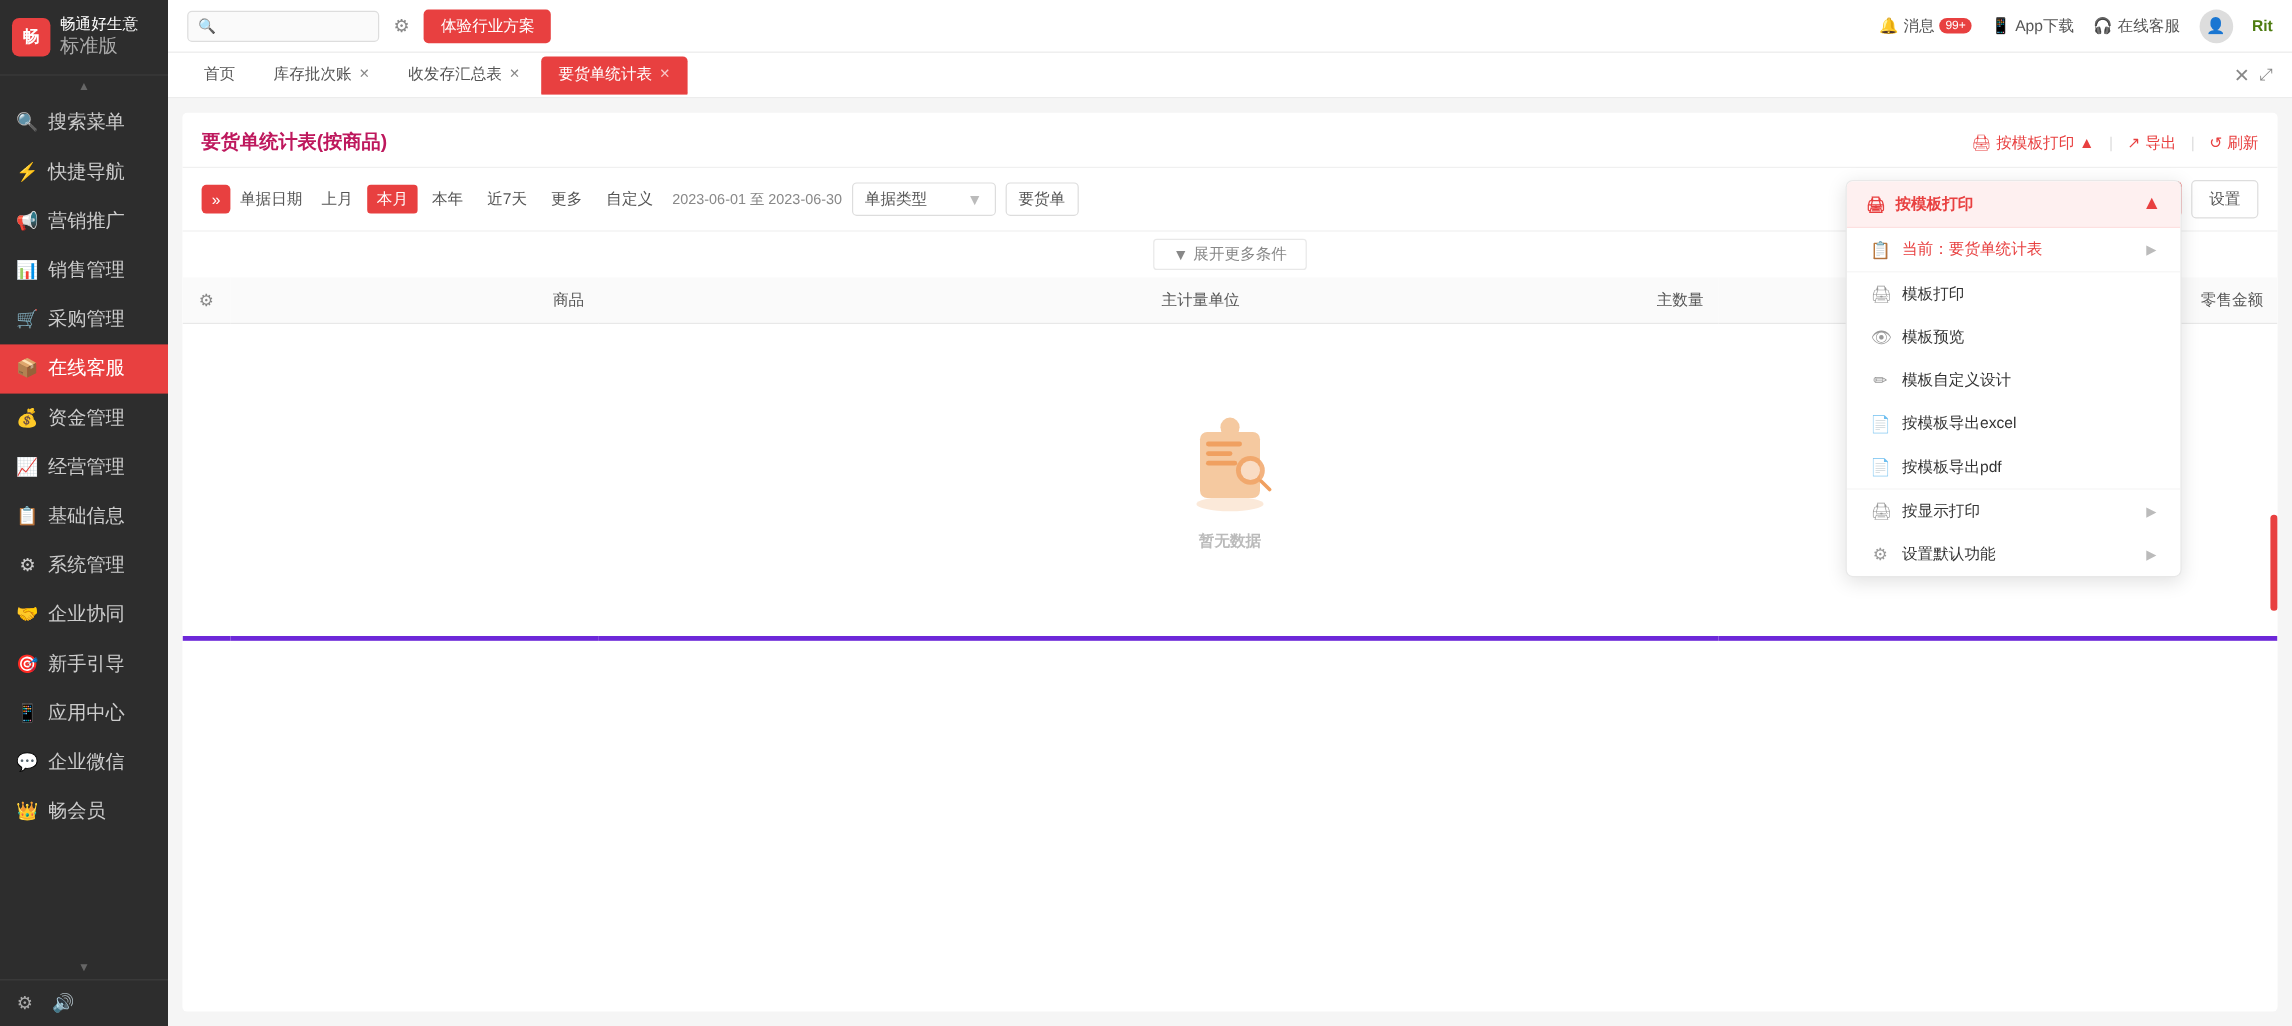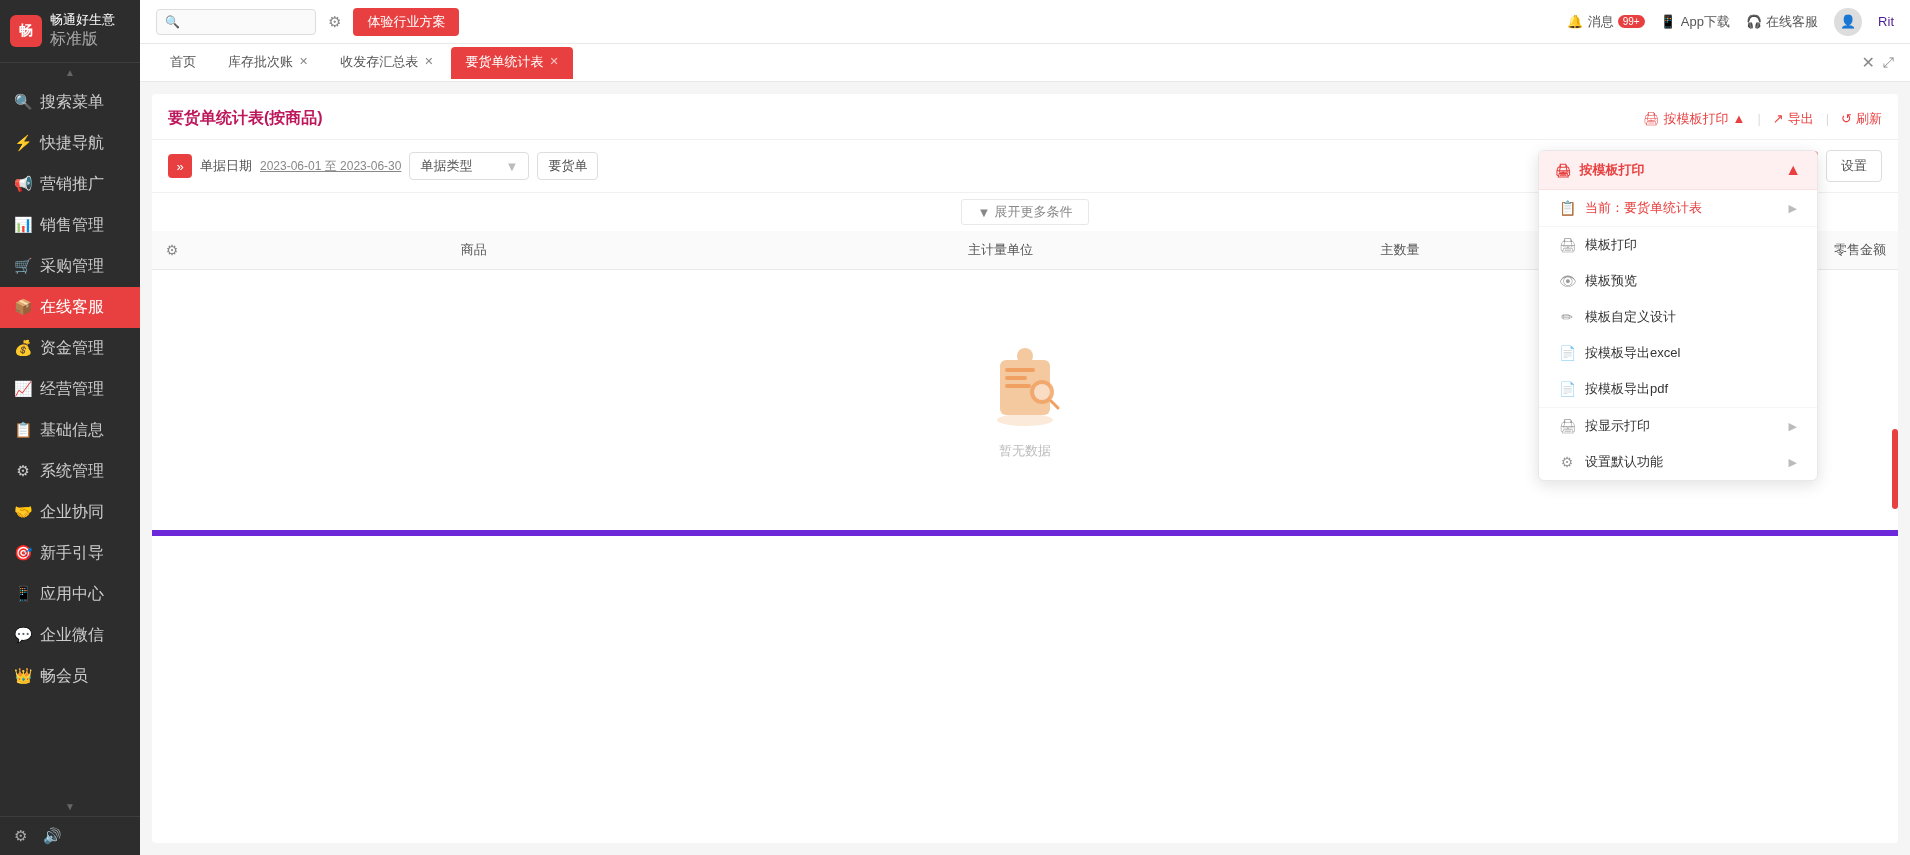--- a/index.html
+++ b/index.html
@@ -160,21 +160,21 @@
       width: 24px; height: 24px; background: #e84040; color: #fff;
       border-radius: 4px; display: flex; align-items: center; justify-content: center;
       cursor: pointer; font-size: 12px; flex-shrink: 0;
     }
     .filter-label { color: #555; font-size: 13px; white-space: nowrap; }
     .filter-date-group { display: flex; align-items: center; gap: 4px; }
     .date-btn {
       padding: 3px 8px; border-radius: 3px; cursor: pointer; color: #555; font-size: 12px;
     }
     .date-btn.active { background: #e84040; color: #fff; }
-    .filter-date-range { color: #888; font-size: 12px; text-decoration: underline; }
+    .filter-date-range { color: #888; font-size: 12px; }
     .filter-dropdown {
       border: 1px solid #ddd; border-radius: 4px; padding: 4px 10px;
       display: flex; align-items: center; gap: 4px; cursor: pointer; min-width: 120px;
       font-size: 13px; color: #555; background: #fff;
     }
     .filter-more-input {
       border: 1px solid #ddd; border-radius: 4px; padding: 4px 10px;
       display: flex; align-items: center; gap: 4px; cursor: pointer;
       font-size: 13px; color: #555; background: #fff;
     }
@@ -190,21 +190,21 @@
 
     
     .table-area { flex: 1; overflow: auto; }
     .data-table { width: 100%; border-collapse: collapse; }
     .data-table th {
       background: #fafafa; padding: 10px 12px; text-align: right;
       border-bottom: 1px solid #e8e8e8; color: #555; font-weight: normal; font-size: 13px;
       white-space: nowrap;
     }
     .data-table th:first-child { width: 40px; text-align: center; }
-    .data-table td { padding: 10px 12px; border-bottom: 6px solid #6d28d9; color: #333; font-size: 13px; }
+    .data-table td { padding: 10px 12px; border-bottom: 4px solid #6d28d9; color: #333; font-size: 13px; font-weight: bold; }
     .th-gear { font-size: 14px; color: #888; cursor: pointer; }
 
     
     .empty-state {
       display: flex; flex-direction: column; align-items: center; justify-content: center;
       padding: 60px 0; color: #bbb; font-size: 14px;
     }
     .empty-icon {
       width: 90px; height: 90px; margin-bottom: 12px;
       position: relative;
@@ -358,21 +358,21 @@
         <span>📱</span>
         <span>App下载</span>
       </div>
       <div class="topbar-right-item">
         <span>🎧</span>
         <span>在线客服</span>
       </div>
       <div class="topbar-avatar">
         <span>👤</span>
       </div>
-      <span style="color:#4c1d95;cursor:pointer;">Rit</span>
+      <span style="color:#4d7c0f;cursor:pointer;font-weight:bold;">Rit</span>
     </div>
   </div>
 
   <div class="tabs">
     <div class="tab home">
       <span>首页</span>
     </div>
     <div class="tab">
       <span>库存批次账</span>
       <span class="tab-close">✕</span>
@@ -413,20 +413,28 @@
             <span>刷新</span>
           </div>
         </div>
       </div>
 
       <div class="filter-bar">
         <div class="filter-expand-btn">
           <span>»</span>
         </div>
         <span class="filter-label">单据日期</span>
+        <div class="filter-date-group">
+          <div class="date-btn"><span>上月</span></div>
+          <div class="date-btn active"><span>本月</span></div>
+          <div class="date-btn"><span>本年</span></div>
+          <div class="date-btn"><span>近7天</span></div>
+          <div class="date-btn"><span>更多</span></div>
+          <div class="date-btn"><span>自定义</span></div>
+        </div>
         <span class="filter-date-range">2023-06-01 至 2023-06-30</span>
         <div class="filter-dropdown">
           <span>单据类型</span>
           <span style="color:#bbb;margin-left:auto;">▼</span>
         </div>
         <div class="filter-more-input">
           <span>要货单</span>
         </div>
         <div style="display:flex;align-items:center;gap:8px;margin-left:auto;">
           <span style="color:#888;cursor:pointer;letter-spacing:1px;">···</span>

